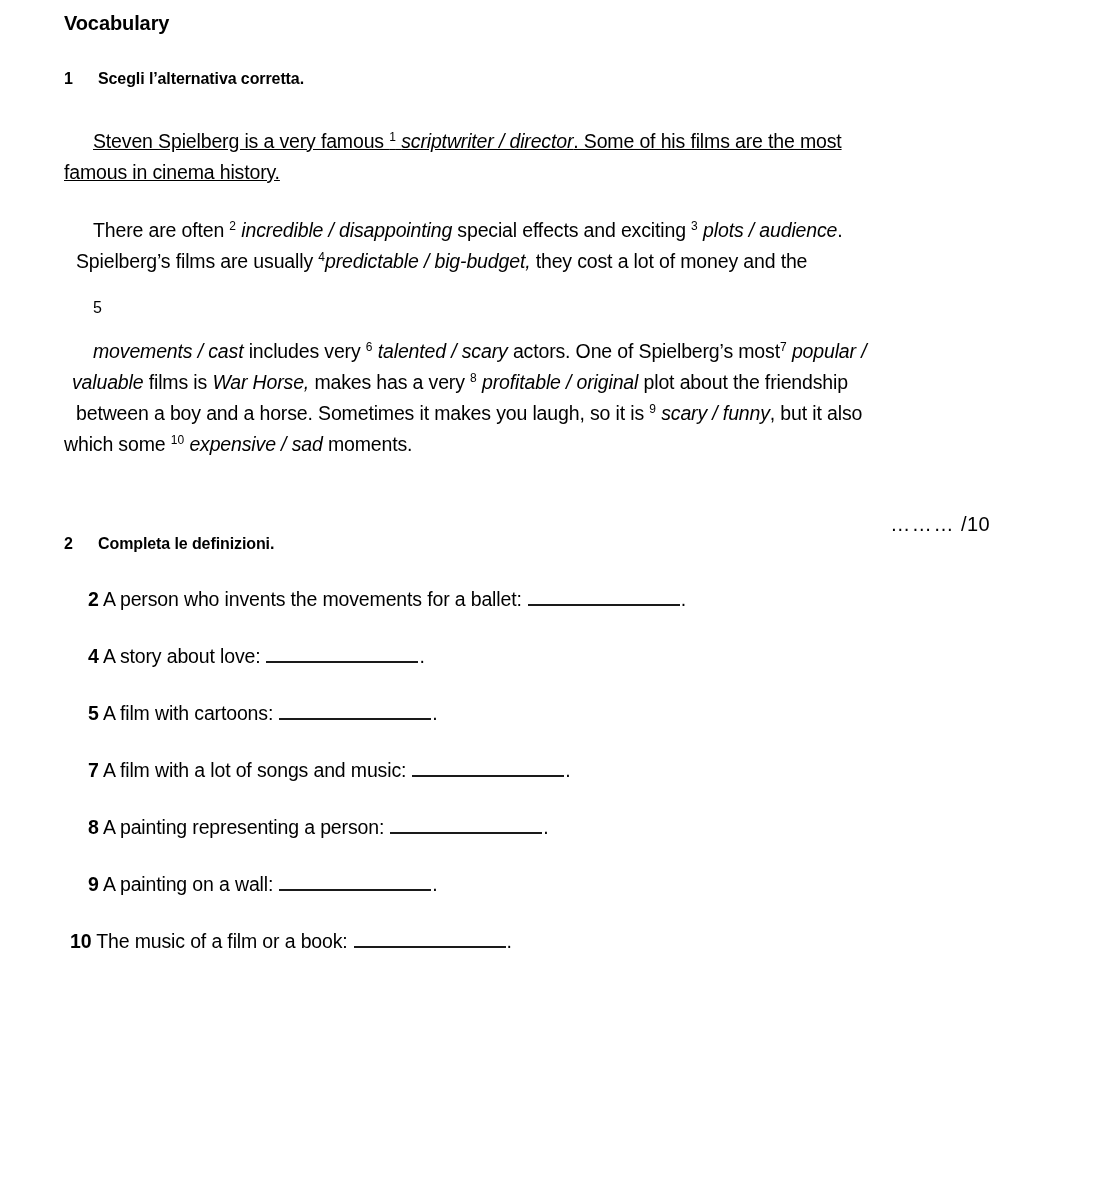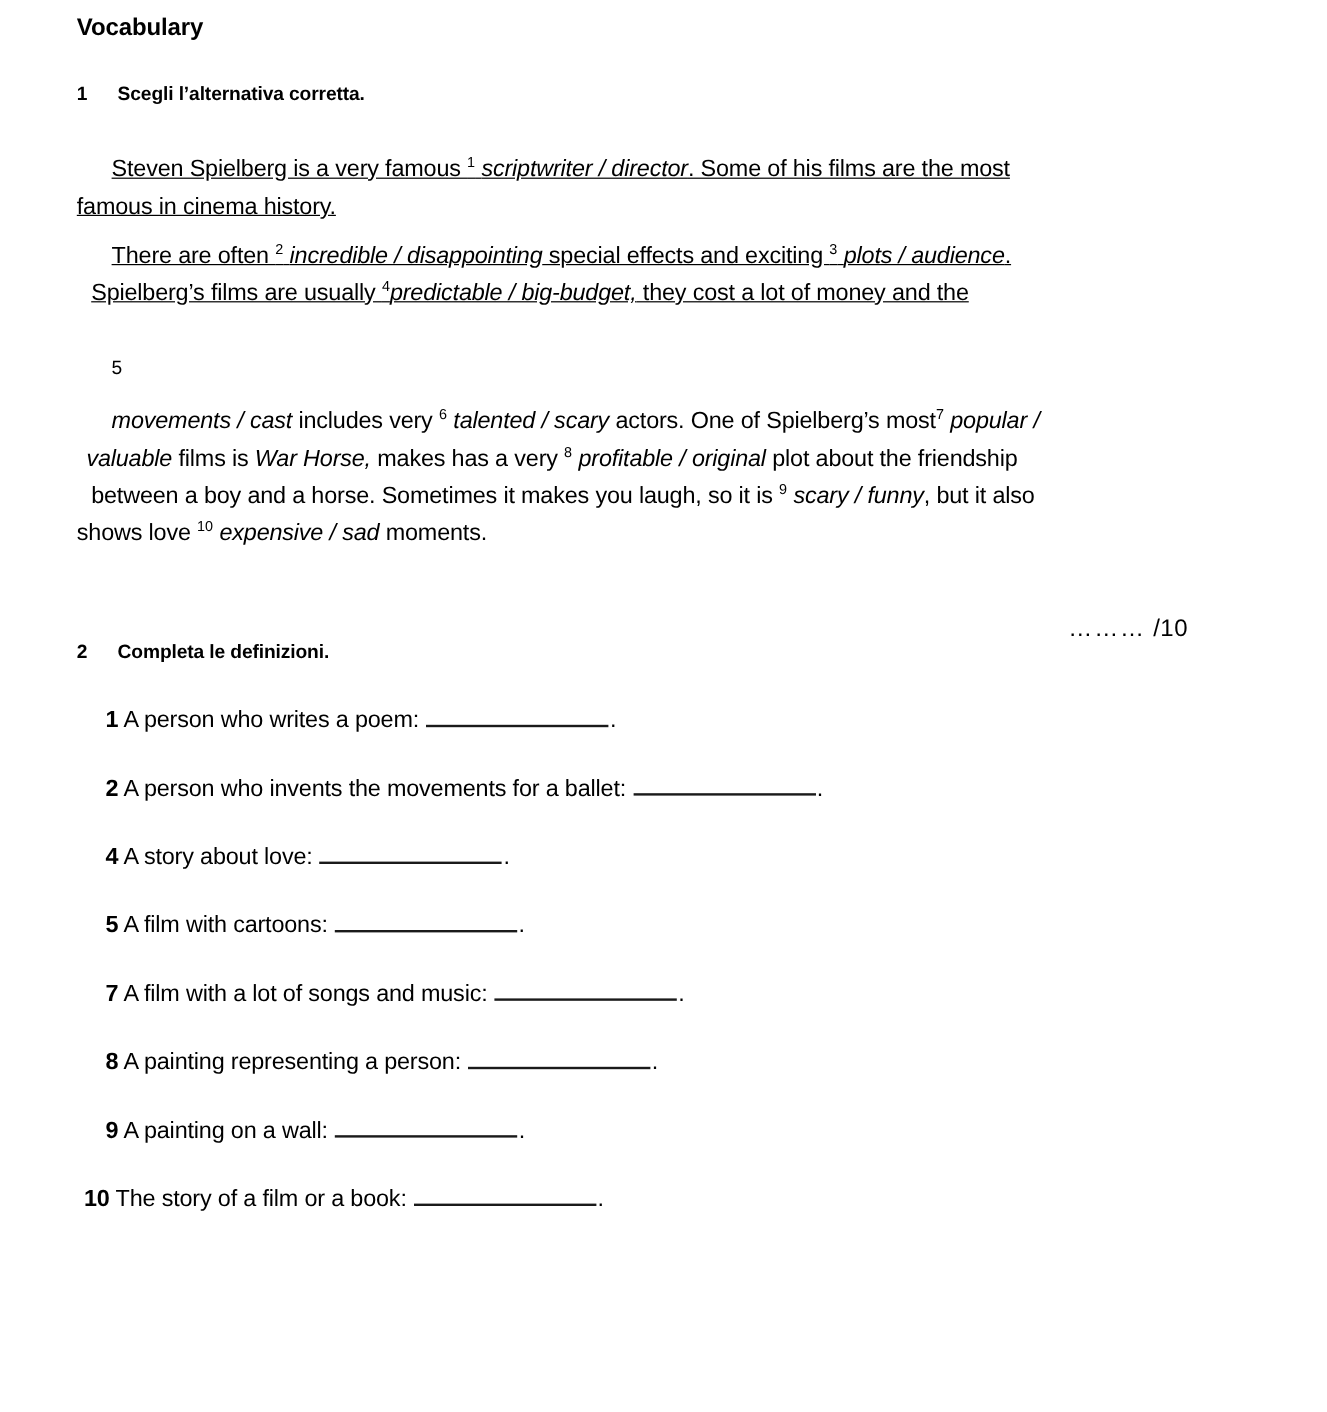--- a/index.html
+++ b/index.html
@@ -50,21 +50,21 @@
   
   .prose {
     position: absolute;
     left: 64px;
     width: 1000px;
     font-size: 19.5px;
     line-height: 31px;
     letter-spacing: -0.15px;
   }
   #para1 { top: 126px; text-decoration: underline; }
-  #para2 { top: 198px; text-decoration: underline; }
+  #para2 { top: 215px; }
   #para3 { top: 305px; }
 
   .prose .ln {
     display: block;
     white-space: nowrap;
   }
   .ind-lg { padding-left: 29px; }
   .ind-sm { padding-left: 12px; }
   .ind-xs { padding-left: 8px; }
 
@@ -150,41 +150,40 @@
     <span class="ln ind-sm"><span>Spielberg’s films are usually </span><sup class="marker">4</sup><i>predictable / big-budget,</i><span> they cost a lot of money and the</span></span>
   </div>
 
   <div class="marker-float">5</div>
 
   <div class="prose" id="para3">
     <span class="ln ind-lg" style="display:block;height:31px;">&nbsp;</span>
     <span class="ln ind-lg"><i>movements / cast</i><span> includes very </span><sup class="marker">6</sup> <i>talented / scary</i><span> actors. One of Spielberg’s most</span><sup class="marker">7</sup> <i>popular /</i></span>
     <span class="ln ind-xs"><i>valuable</i><span> films is </span><i>War Horse,</i><span> makes has a very </span><sup class="marker">8</sup> <i>profitable / original</i><span> plot about the friendship</span></span>
     <span class="ln ind-sm"><span>between a boy and a horse. Sometimes it makes you laugh, so it is </span><sup class="marker">9</sup> <i>scary / funny</i><span>, but it also</span></span>
-    <span class="ln"><span>shows love </span><sup class="marker">10</sup> <i>expensive / sad</i><span> moments.</span></span>
+    <span class="ln"><span>which some </span><sup class="marker">10</sup> <i>expensive / sad</i><span> moments.</span></span>
   </div>
 
   <div class="score" id="score1">
     <span class="dots">………</span>
     <span>/10</span>
   </div>
 
   <div class="ex-head" id="ex2-head">
     <span class="num">2</span><span>Completa le definizioni.</span>
   </div>
 
   <div class="deflist">
-    <div class="def-item"><span class="dnum">1</span> <span>A person who writes a poem:</span><span class="blank"></span><span>.</span></div>
     <div class="def-item"><span class="dnum">2</span> <span>A person who invents the movements for a ballet:</span><span class="blank"></span><span>.</span></div>
     <div class="def-item"><span class="dnum">4</span> <span>A story about love:</span><span class="blank"></span><span>.</span></div>
     <div class="def-item"><span class="dnum">5</span> <span>A film with cartoons:</span><span class="blank"></span><span>.</span></div>
     <div class="def-item"><span class="dnum">7</span> <span>A film with a lot of songs and music:</span><span class="blank"></span><span>.</span></div>
     <div class="def-item"><span class="dnum">8</span> <span>A painting representing a person:</span><span class="blank"></span><span>.</span></div>
     <div class="def-item"><span class="dnum">9</span> <span>A painting on a wall:</span><span class="blank"></span><span>.</span></div>
-    <div class="def-item wide"><span class="dnum">10</span> <span>The story of a film or a book:</span><span class="blank"></span><span>.</span></div>
+    <div class="def-item wide"><span class="dnum">10</span> <span>The music of a film or a book:</span><span class="blank"></span><span>.</span></div>
   </div>
 
   <div class="score" id="score2">
     <span class="dots">………</span>
     <span>/10</span>
   </div>
 
 </div>
 
 </body></html>

